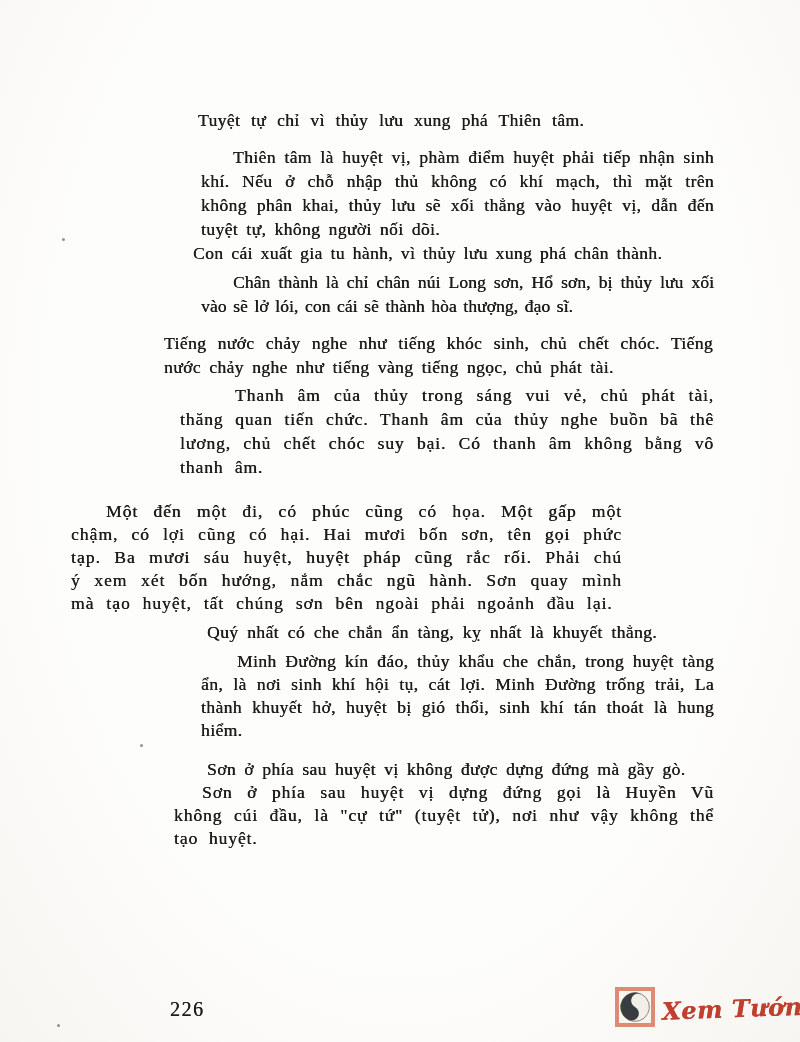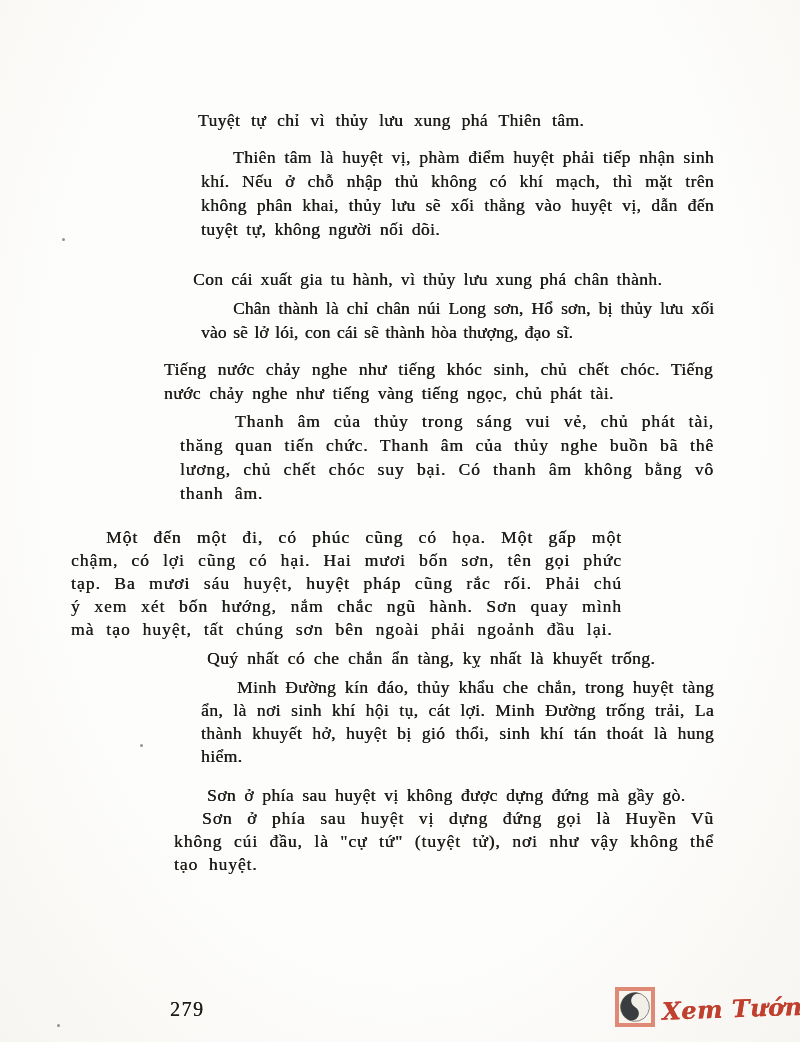--- a/index.html
+++ b/index.html
@@ -25,21 +25,21 @@
     word-spacing:3.5px;
     text-shadow:0.35px 0 0 currentColor;
   }
   .ap{ text-align:left; white-space:nowrap; width:auto; }
   .lh23{ line-height:23px; }
   .tight{ letter-spacing:0.1px; word-spacing:2px; }
   .loose{ letter-spacing:1px; word-spacing:6.5px; }
   
   .p1 { margin-top:0;    margin-left:198px; word-spacing:6px; }
   .p2 { margin-top:13px; margin-left:201px; width:513px; text-indent:32px; }
-  .p3 { margin-top:26px; margin-left:193px; word-spacing:3px; }
+  .p3 { margin-left:193px; word-spacing:3px; }
   .p4 { margin-top:5px;  margin-left:201px; width:513px; text-indent:32px; }
   .p5 { margin-top:13px; margin-left:164px; width:549px; }
   .p6 { margin-top:4px;  margin-left:180px; width:534px; text-indent:55px; letter-spacing:0.9px; word-spacing:6px; }
   .p7 { margin-top:21px; margin-left:71px; width:551px; text-indent:35px;font-family:Liberation Serif, serif; }
   .p8 { margin-top:6px;  margin-left:183px; width:531px; text-indent:22px; }
   .p9 { margin-top:6px;  margin-left:207px; word-spacing:4px; }
   .p10{ margin-top:6px;  margin-left:201px; width:513px; text-indent:36px; }
   .p11{ margin-top:16px; margin-left:207px; word-spacing:3.5px; }
   .p12{ margin-left:174px; width:540px; text-indent:28px; letter-spacing:0.9px; word-spacing:5.5px; }
 
@@ -80,27 +80,27 @@
 <div class="page">
 
   <div class="text-block">
     <p class="para ap p1">Tuyệt tự chỉ vì thủy lưu xung phá Thiên tâm.</p>
     <p class="para p2">Thiên tâm là huyệt vị, phàm điểm huyệt phải tiếp nhận sinh khí. Nếu ở chỗ nhập thủ không có khí mạch, thì mặt trên không phân khai, thủy lưu sẽ xối thẳng vào huyệt vị, dẫn đến tuyệt tự, không người nối dõi.</p>
     <p class="para ap p3">Con cái xuất gia tu hành, vì thủy lưu xung phá chân thành.</p>
     <p class="para tight p4">Chân thành là chỉ chân núi Long sơn, Hổ sơn, bị thủy lưu xối vào sẽ lở lói, con cái sẽ thành hòa thượng, đạo sĩ.</p>
     <p class="para p5">Tiếng nước chảy nghe như tiếng khóc sinh, chủ chết chóc. Tiếng nước chảy nghe như tiếng vàng tiếng ngọc, chủ phát tài.</p>
     <p class="para p6">Thanh âm của thủy trong sáng vui vẻ, chủ phát tài, thăng quan tiến chức. Thanh âm của thủy nghe buồn bã thê lương, chủ chết chóc suy bại. Có thanh âm không bằng vô thanh âm.</p>
     <p class="para lh23 loose p7">Một đến một đi, có phúc cũng có họa. Một gấp một chậm, có lợi cũng có hại. Hai mươi bốn sơn, tên gọi phức tạp. Ba mươi sáu huyệt, huyệt pháp cũng rắc rối. Phải chú ý xem xét bốn hướng, nắm chắc ngũ hành. Sơn quay mình mà tạo huyệt, tất chúng sơn bên ngoài phải ngoảnh đầu lại.</p>
-    <p class="para ap lh23 p9">Quý nhất có che chắn ẩn tàng, kỵ nhất là khuyết trống.</p>
+    <p class="para ap lh23 p9">Quý nhất có che chắn ẩn tàng, kỵ nhất là khuyết thẳng.</p>
     <p class="para lh23 p10">Minh Đường kín đáo, thủy khẩu che chắn, trong huyệt tàng ẩn, là nơi sinh khí hội tụ, cát lợi. Minh Đường trống trải, La thành khuyết hở, huyệt bị gió thổi, sinh khí tán thoát là hung hiểm.</p>
     <p class="para ap lh23 p11">Sơn ở phía sau huyệt vị không được dựng đứng mà gầy gò.</p>
     <p class="para lh23 p12">Sơn ở phía sau huyệt vị dựng đứng gọi là Huyền Vũ không cúi đầu, là "cự tứ" (tuyệt tử), nơi như vậy không thể tạo huyệt.</p>
   </div>
 
-  <div class="page-number">279</div>
+  <div class="page-number">226</div>
 
   <div class="watermark">
     <div class="wm-logo">
       <svg viewBox="0 0 100 100" aria-hidden="true">
         <circle cx="50" cy="50" r="48" fill="#f2efe9"></circle>
         <path d="M50,2 A48,48 0 0,0 50,98 A24,24 0 0,0 50,50 A24,24 0 0,1 50,2 Z" fill="#3a3d40"></path>
         <circle cx="50" cy="26" r="7" fill="#f2efe9"></circle>
         <circle cx="50" cy="74" r="7" fill="#3a3d40"></circle>
         <circle cx="50" cy="50" r="48" fill="none" stroke="#55504a" stroke-width="2"></circle>
       </svg>

